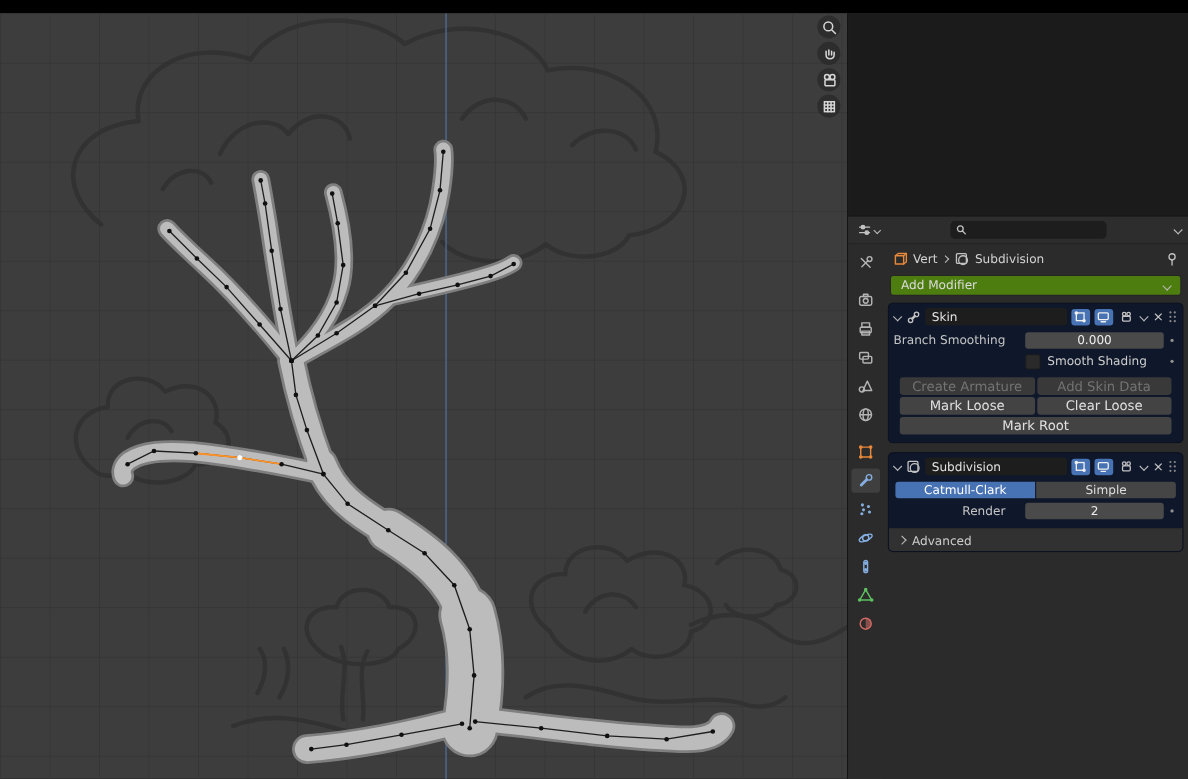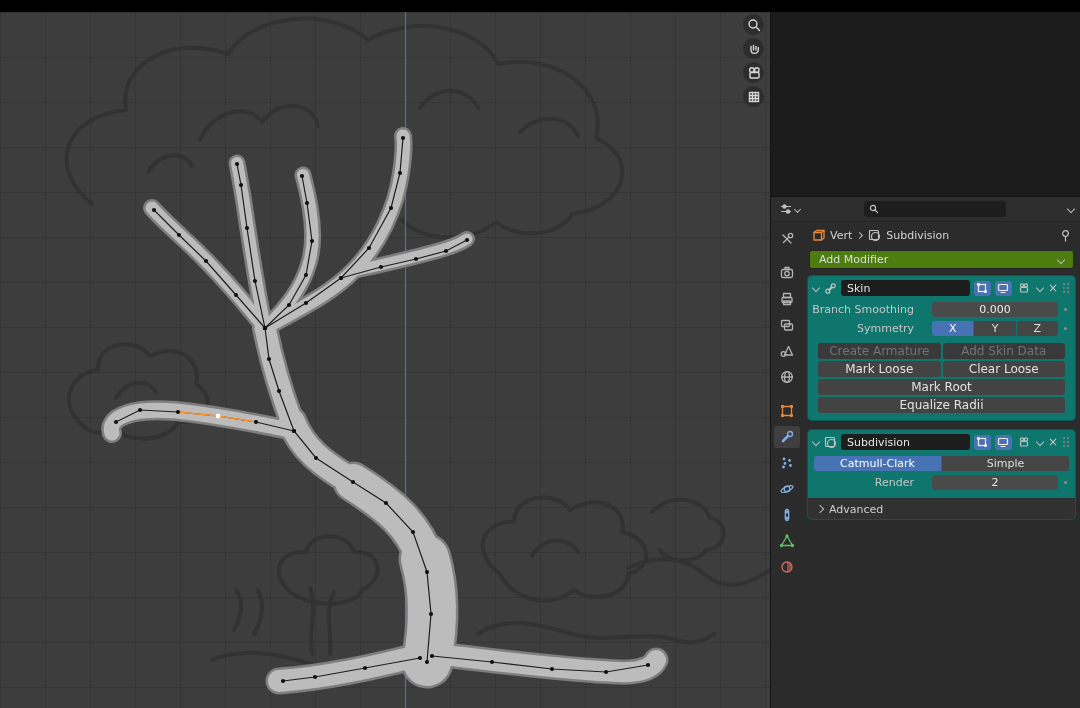--- a/index.html
+++ b/index.html
@@ -31,21 +31,21 @@
   .tab.active{background:#3f3f3f;}
   .tab.gap{margin-top:8px;}
   .props-content{flex:1;padding:0 4px;overflow:hidden;}
 
   .breadcrumb{height:26px;display:flex;align-items:center;gap:5px;padding:0 4px;font-size:11px;color:#d2d2d2;}
   .bc-pin{margin-left:auto;}
 
   .add-modifier{height:17px;margin:2px 2px 6px 2px;background:#4d7c0f;border:1px solid #262626;border-radius:3px;display:flex;align-items:center;padding:0 9px;font-size:11px;color:#dcdcdc;}
   .add-modifier .chev{margin-left:auto;}
 
-  .panel{background:#0f766e;border-radius:5px;margin-bottom:8px;border:1px solid rgba(0,0,0,.25);overflow:hidden;}
+  .panel{background:#0f172a;border-radius:5px;margin-bottom:8px;border:1px solid rgba(0,0,0,.25);overflow:hidden;}
   .panel-header{height:24px;display:flex;align-items:center;gap:4px;padding:0 5px;}
   .name-field{flex:1;height:16px;background:#1d1d1d;border-radius:3px;display:flex;align-items:center;padding:0 6px;color:#e2e2e2;font-size:11px;}
   .toggle{width:17px;height:15px;border-radius:3px;display:flex;align-items:center;justify-content:center;}
   .toggle.on{background:#4772b3;}
   .x-icon{color:#c6c6c6;font-size:12px;line-height:1;padding:0 1px;}
   .x-icon::before{content:"\00d7";}
 
   .row{display:flex;align-items:center;height:19px;padding:0 2px 0 4px;}
   .row .label{width:102px;flex-shrink:0;text-align:right;padding-right:18px;font-size:11px;color:#c5c5c5;white-space:nowrap;}
   .row .field-zone{flex:1;display:flex;align-items:stretch;min-width:0;}
@@ -459,48 +459,42 @@
             <div class="row">
               <span class="label">Branch Smoothing</span>
               <div class="field-zone">
                   <div class="value-field">0.000</div>
                 </div>
               <span class="decorator">
                   <span class="dot"></span>
                 </span>
             </div>
 
+
             <div class="row">
-              <span class="label">Symmetry</span>
+              <span class="label"></span>
               <div class="field-zone">
-                <div class="seg">
-                  <div class="seg-btn sel">X</div>
-                  <div class="seg-btn">Y</div>
-                  <div class="seg-btn">Z</div>
-                </div>
+                <span class="checkbox"></span>
+                <span class="cb-label">Smooth Shading</span>
               </div>
               <span class="decorator">
                   <span class="dot"></span>
                 </span>
             </div>
 
-
             <div class="op-grid" style="margin-top:5px;">
               <div class="op-btn disabled">Create Armature</div>
               <div class="op-btn disabled">Add Skin Data</div>
             </div>
             <div class="op-grid">
               <div class="op-btn">Mark Loose</div>
               <div class="op-btn">Clear Loose</div>
             </div>
             <div class="op-full">
                 <div class="op-btn">Mark Root</div>
-              </div>
-            <div class="op-full">
-                <div class="op-btn">Equalize Radii</div>
               </div>
           </div>
 
           <div class="panel">
             <div class="panel-header">
               <span class="chev"></span>
               <svg class="micon" width="14" height="14">
                   <rect x="2.5" y="2.5" width="9" height="9" rx="1"></rect>
                   <circle cx="8.5" cy="8.5" r="4"></circle>
                 </svg>

